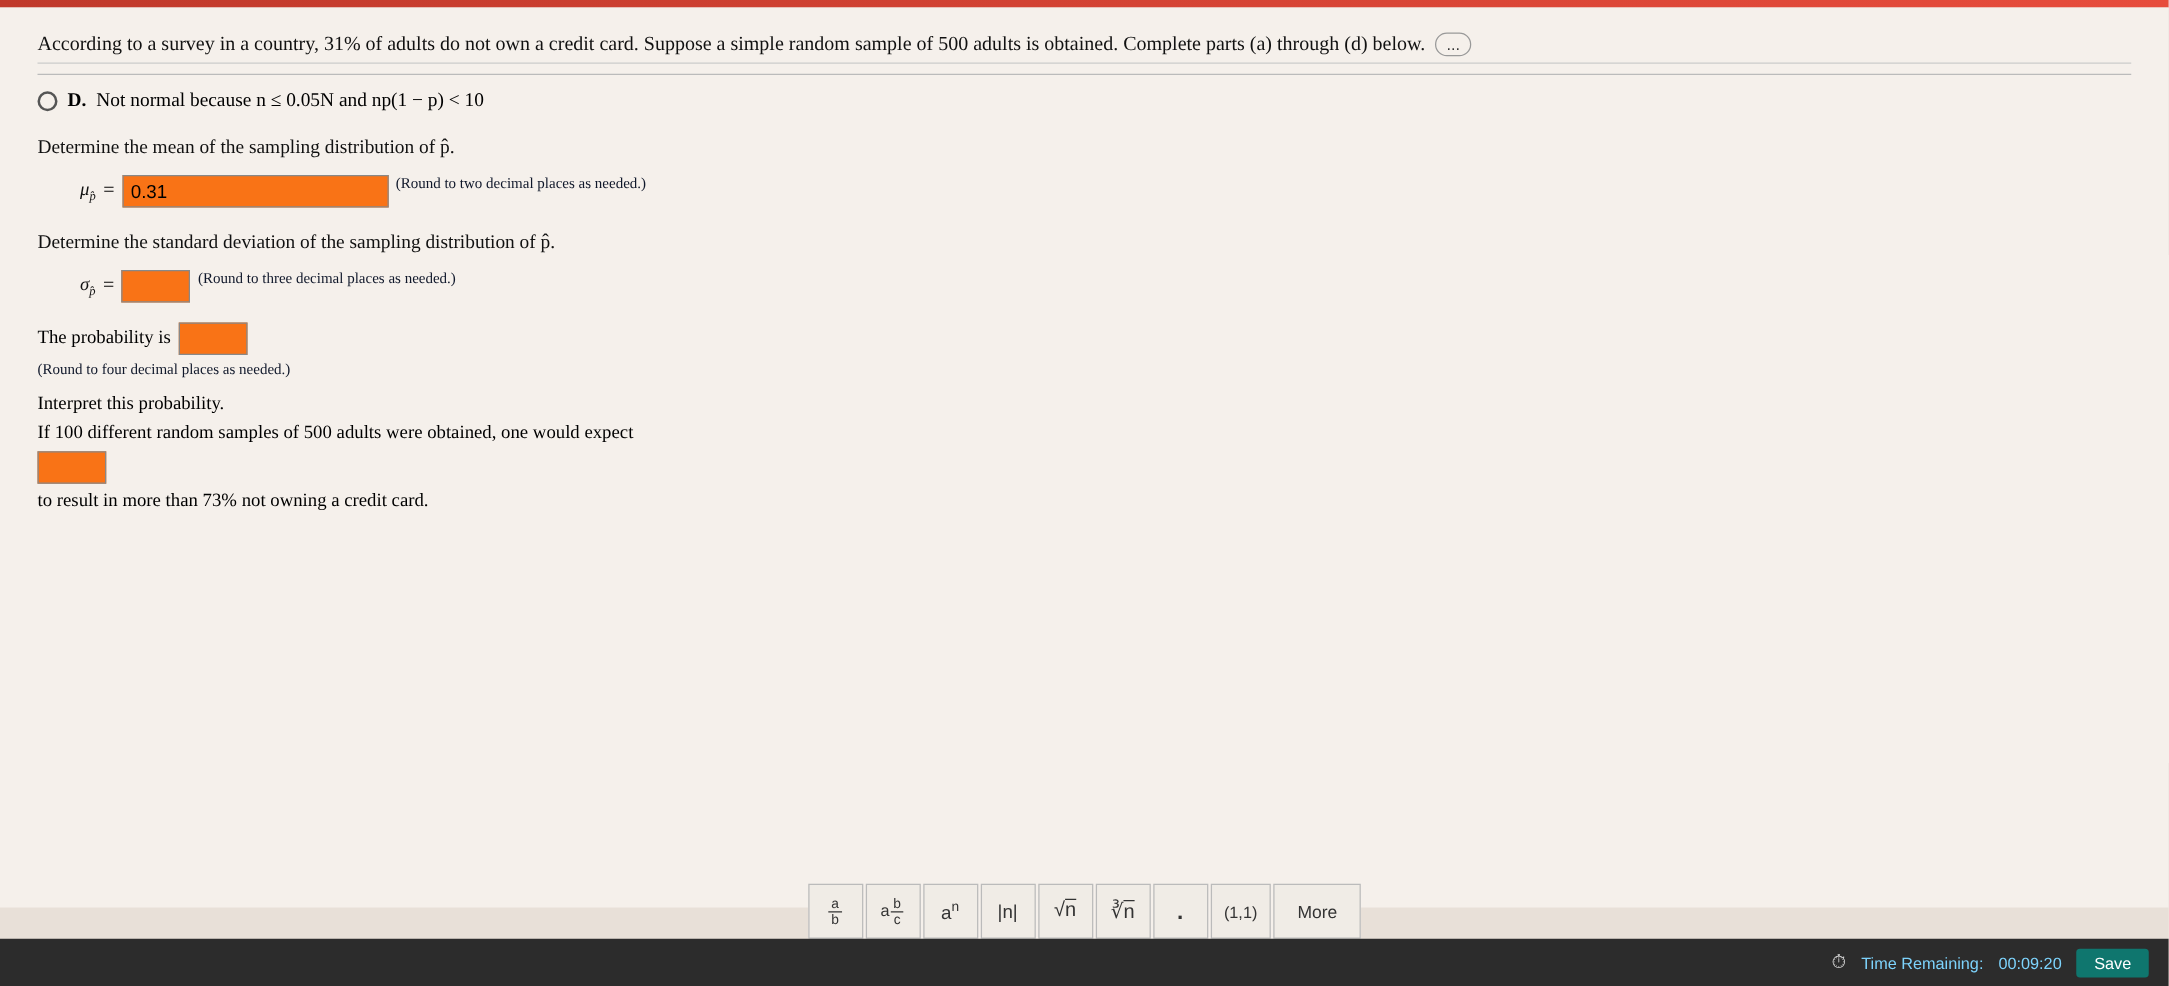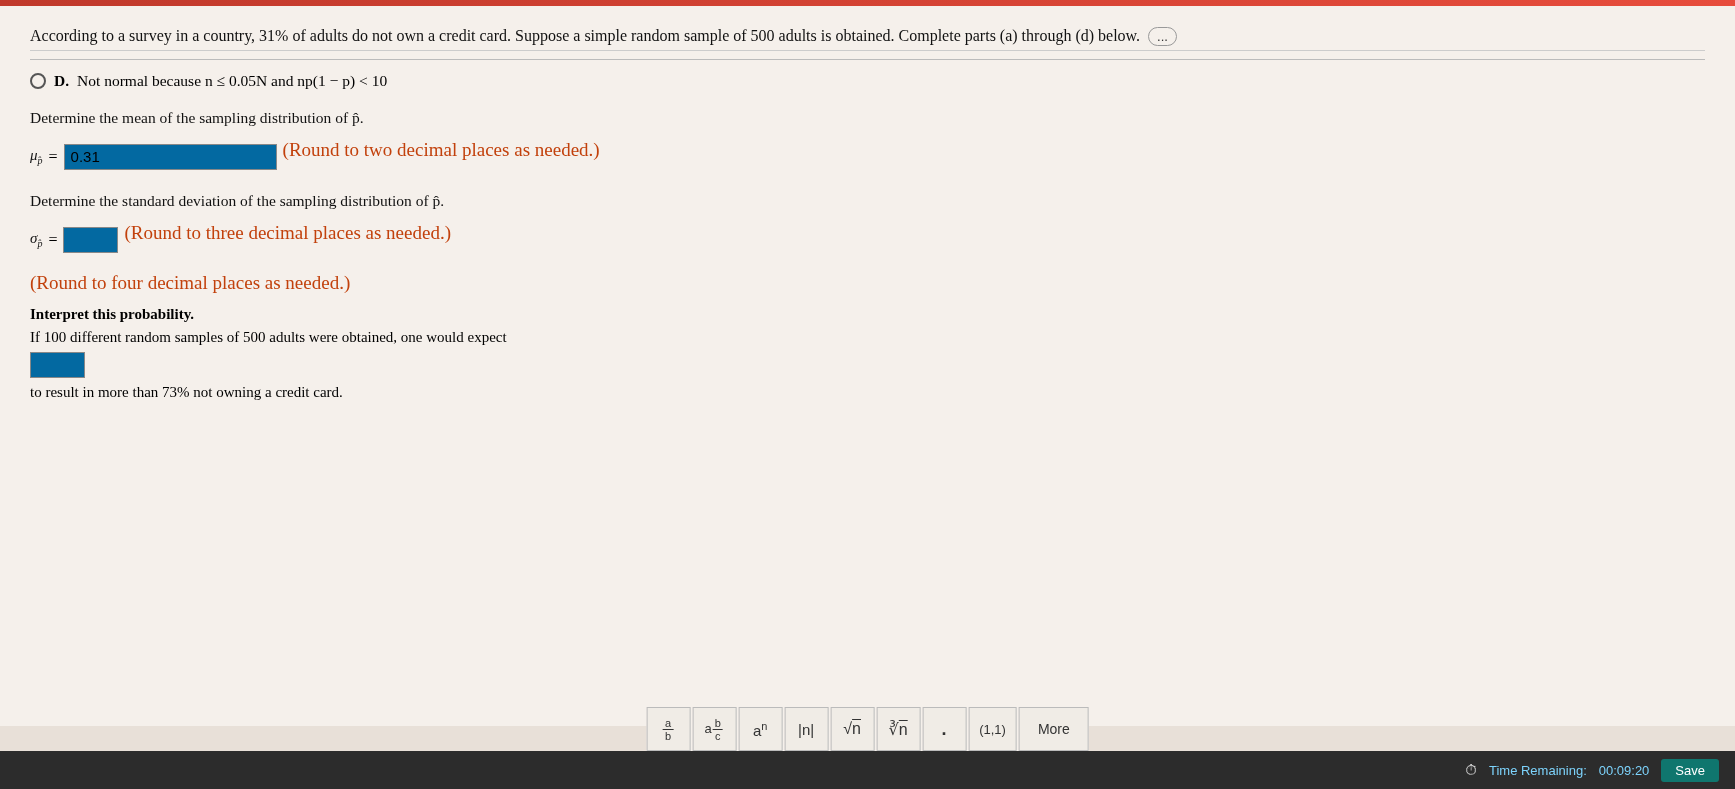--- a/index.html
+++ b/index.html
@@ -77,61 +77,62 @@
       color: #111;
       margin-bottom: 8px;
       line-height: 1.6;
     }
 
     .input-row {
       display: flex;
       align-items: center;
       gap: 6px;
       margin-bottom: 6px;
+      margin-left: 34px;
     }
 
     .math-label {
       font-size: 15px;
       color: #111;
       font-style: italic;
     }
 
     .math-input {
       border: 1px solid #888;
-      background: #0369a1;
+      background: #f97316;
       padding: 2px 6px;
       font-size: 15px;
       min-width: 55px;
       height: 26px;
     }
 
     .round-note {
-      font-size: 19px;
-      color: #c2410c;
+      font-size: 12px;
+      color: #0f172a;
       margin-bottom: 14px;
     }
 
     .part-b {
       font-size: 15.5px;
       font-weight: bold;
       margin-bottom: 8px;
     }
 
     .probability-row {
       display: flex;
       align-items: center;
       gap: 6px;
       font-size: 15px;
       margin-bottom: 4px;
     }
 
     .interpret-label {
       font-size: 15px;
       margin-bottom: 6px;
-      font-weight: bold;
+      font-weight: normal;
     }
 
     .interpret-row {
       display: flex;
       align-items: flex-start;
       gap: 6px;
       font-size: 15px;
       flex-wrap: wrap;
       flex-direction: column;
     }
@@ -256,20 +257,24 @@
     <div class="input-row">
       <span class="math-label">σ<sub>p̂</sub></span>
       <span>=</span>
       <input class="math-input" type="text" value="" style="width: 36px;">
       <span class="round-note">(Round to three decimal places as needed.)</span>
     </div>
   </div>
 
   <div class="section">
 
+    <div class="probability-row">
+      <span>The probability is</span>
+      <input class="math-input" type="text" value="" style="width: 36px;">
+    </div>
     <div class="round-note" style="margin-bottom:12px;">(Round to four decimal places as needed.)</div>
 
     <div class="interpret-label" style="margin-bottom:6px;">Interpret this probability.</div>
 
     <div class="interpret-row">
       <span>If 100 different random samples of 500 adults were obtained, one would expect</span>
       <input class="math-input" type="text" value="" style="width: 36px;">
       <span>to result in more than 73% not owning a credit card.</span>
     </div>
   </div>

